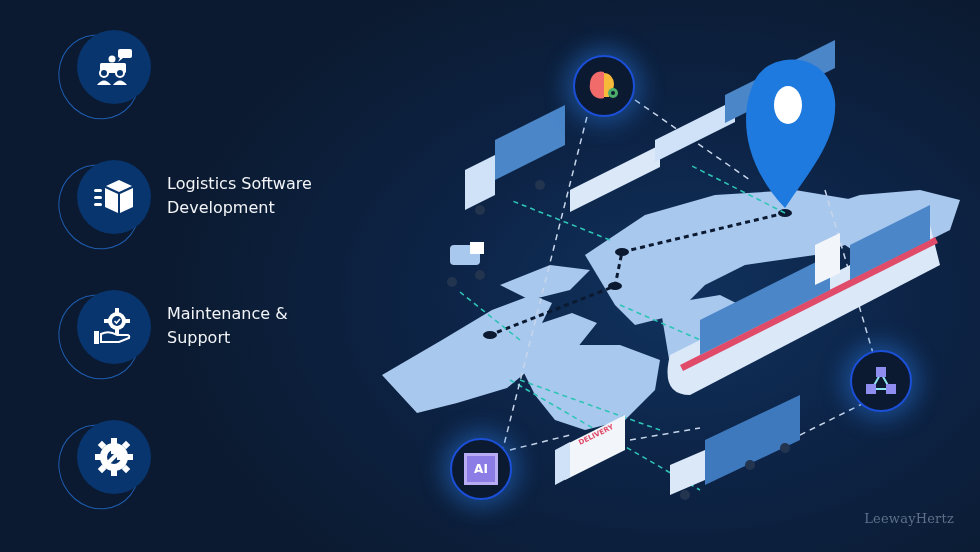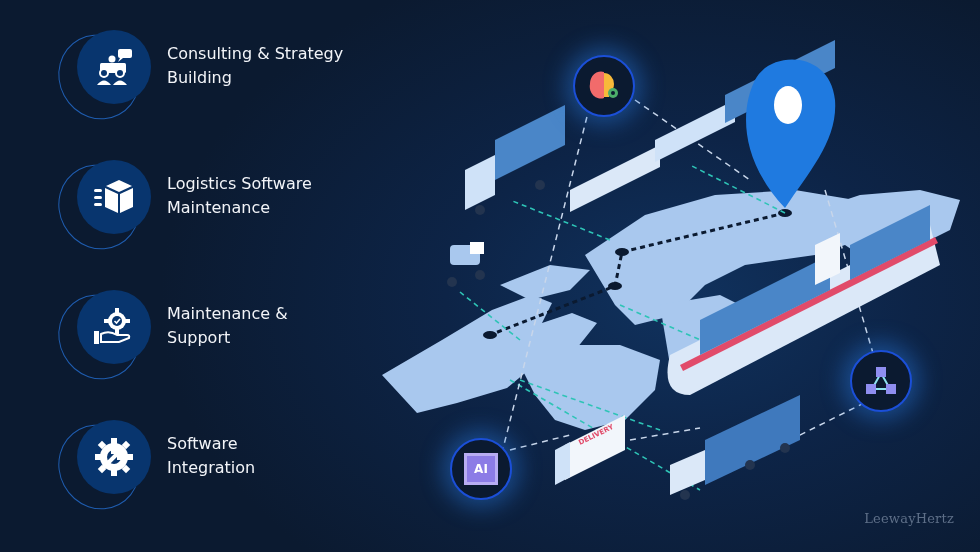--- a/index.html
+++ b/index.html
@@ -24,38 +24,36 @@
     <svg width="44" height="40" viewBox="0 0 44 40" fill="#fff">
       <rect x="26" y="2" width="14" height="9" rx="2"></rect>
         <path d="M28 11 l-2 4 l5 -4z"></path>
       <circle cx="20" cy="12" r="3.5"></circle>
         <rect x="8" y="16" width="26" height="10" rx="1.5"></rect>
       <circle cx="12" cy="26" r="4" fill="#08356e" stroke="#fff" stroke-width="2"></circle>
       <circle cx="28" cy="26" r="4" fill="#08356e" stroke="#fff" stroke-width="2"></circle>
       <path d="M5 38 q7-9 14 0z M21 38 q7-9 14 0z"></path>
     </svg>
   </div>
-  <div class="label">Consulting &amp; Strategy
-Building</div>
 </div>
 
 <div class="service" style="top:150px">
   <div class="orbit"></div>
   <div class="circle">
     <svg width="44" height="40" viewBox="0 0 44 40" fill="#fff">
       <rect x="2" y="12" width="8" height="3" rx="1.5"></rect>
         <rect x="2" y="19" width="8" height="3" rx="1.5"></rect>
         <rect x="2" y="26" width="8" height="3" rx="1.5"></rect>
       <path d="M27 3 l13 6 l-13 6 l-13 -6z"></path>
         <path d="M13 11 l13 6 v19 l-13 -6z"></path>
         <path d="M28 17 l13 -6 v19 l-13 6z"></path>
     </svg>
   </div>
   <div class="label">Logistics Software
-Maintenance</div>
+Development</div>
 </div>
 
 <div class="service" style="top:280px">
   <div class="orbit"></div>
   <div class="circle">
     <svg width="44" height="40" viewBox="0 0 44 40">
       <g fill="#fff">
           <circle cx="25" cy="14" r="9"></circle>
       <rect x="23" y="1" width="4" height="5"></rect>
           <rect x="23" y="22" width="4" height="5"></rect>
@@ -84,22 +82,20 @@
           <rect x="35" y="19" width="6" height="6"></rect>
       <rect x="7" y="7" width="6" height="6" transform="rotate(45 10 10)"></rect>
           <rect x="31" y="31" width="6" height="6" transform="rotate(45 34 34)"></rect>
       <rect x="31" y="7" width="6" height="6" transform="rotate(45 34 10)"></rect>
           <rect x="7" y="31" width="6" height="6" transform="rotate(45 10 34)"></rect>
         </g>
       <circle cx="22" cy="22" r="7" fill="#08356e"></circle>
       <path d="M10 34 L26 18 M19 17 h8 v8" stroke="#fff" stroke-width="4" fill="none"></path>
     </svg>
   </div>
-  <div class="label">Software
-Integration</div>
 </div>
 
 <div class="scene">
   <svg width="610" height="510" viewBox="0 0 610 510">
 
     <g fill="#a9c8ee">
       <path d="M12 355 l60-35 l50-30 l40-15 l20 8 l-10 20 l30-10 l25 10 l-20 25 l-40 15 l-30 25 l-50 15 l-40 10 z"></path>
       <path d="M150 345 l40-20 l60 0 l40 15 l-5 30 l-30 30 l-40 10 l-30-10 l-20-25 z"></path>
       <path d="M130 265 l50-20 l40 5 l-20 20 l-40 10z"></path>
       <path d="M215 235 l60-40 l70-20 l80-5 l60 10 l40 15 l-20 20 l-60 20 l-70 10 l-40 20 l-30 30 l-40 10 l-20-20 z"></path>

